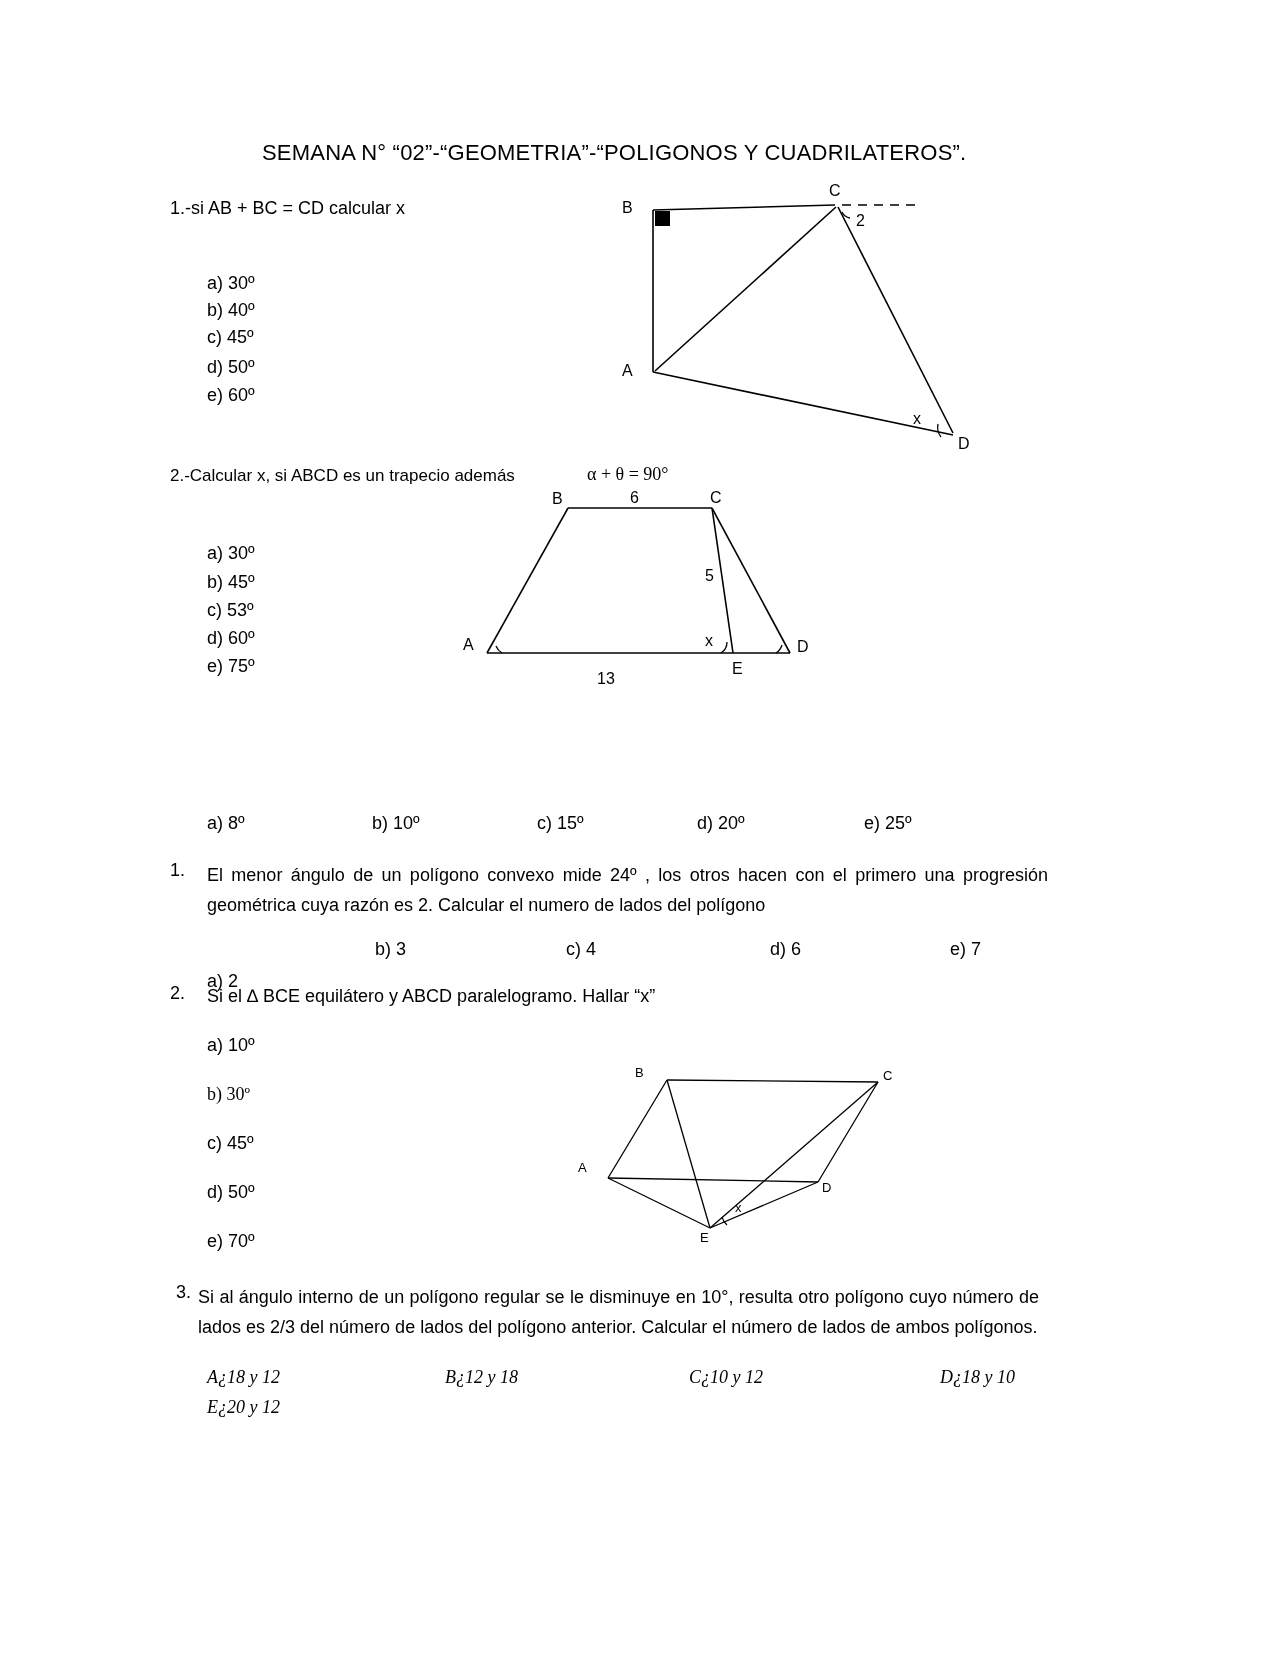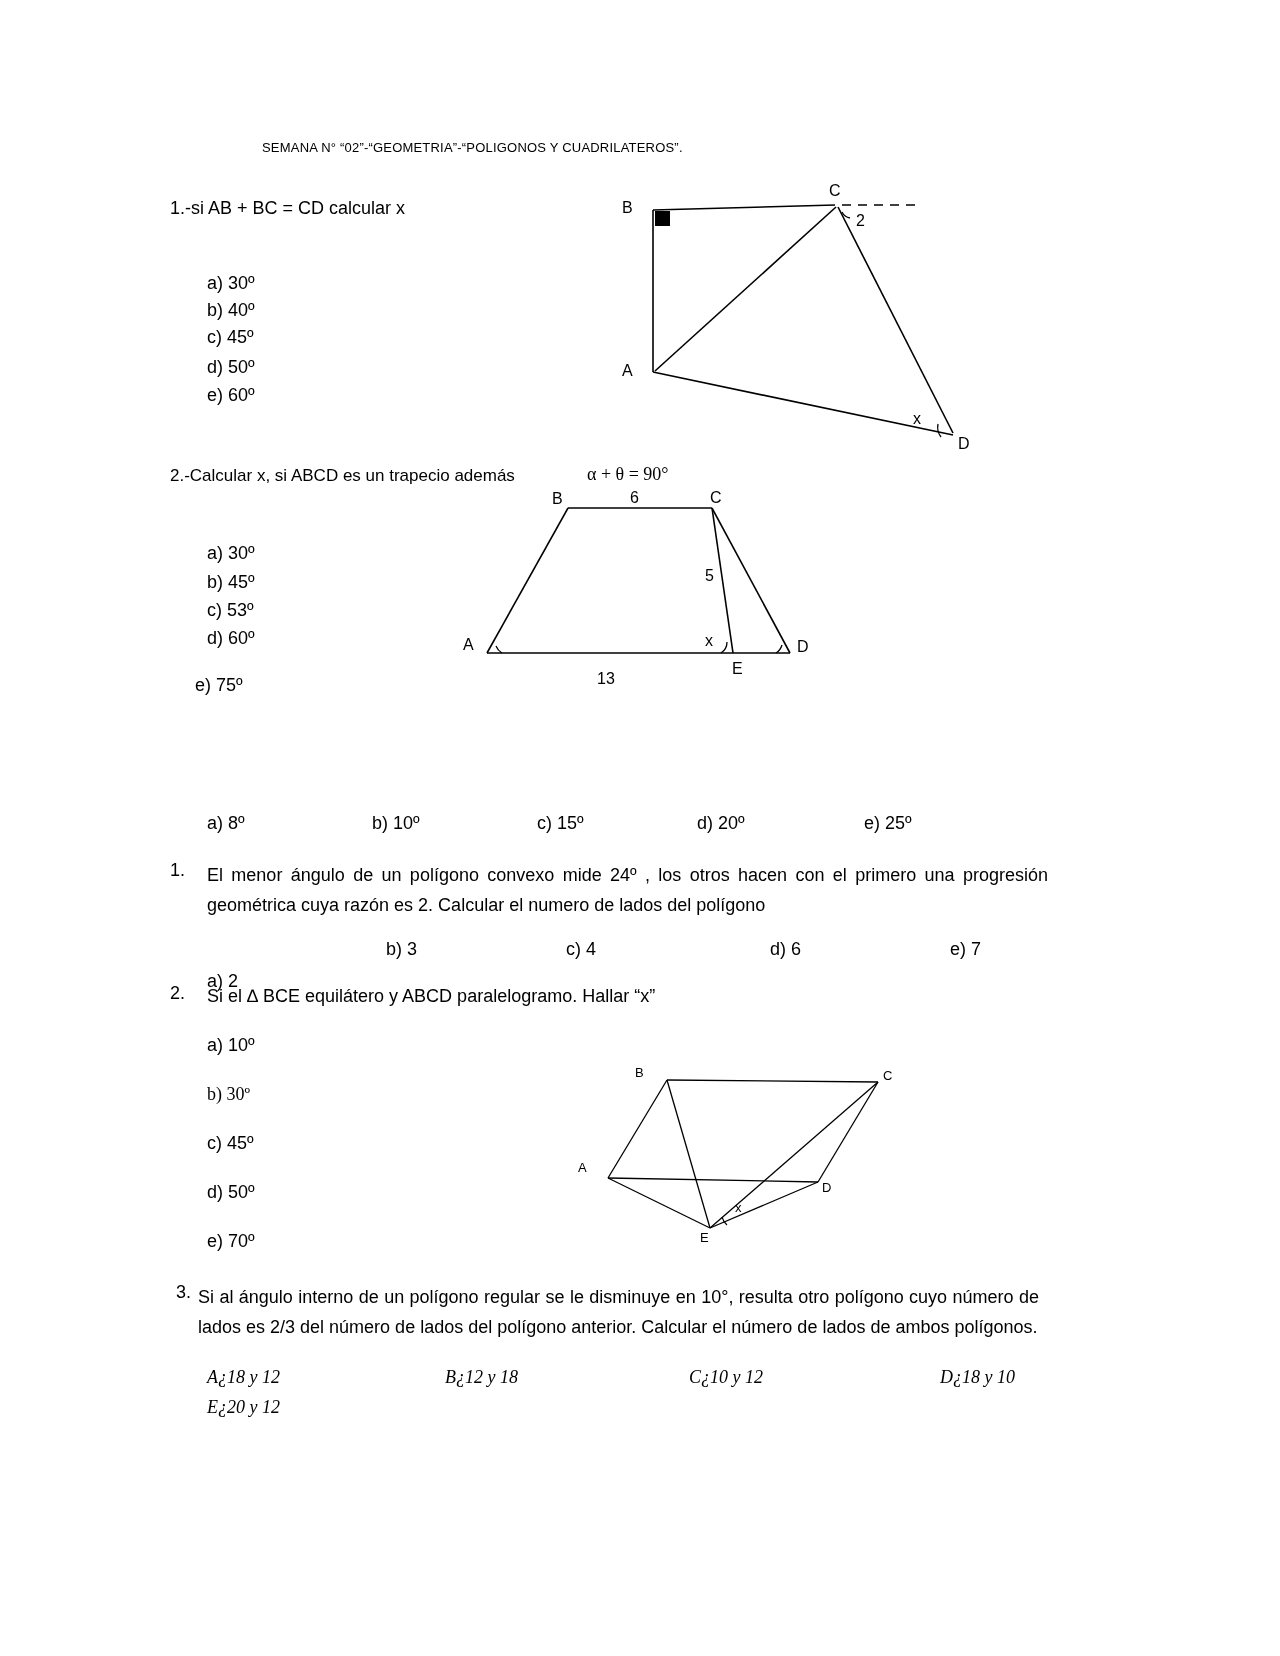--- a/index.html
+++ b/index.html
@@ -18,21 +18,21 @@
   .page {
     position: absolute;
     left: 0; top: 0;
     width: 1280px;
     height: 1656px;
   }
   .doc-title {
     position: absolute;
     left: 262px;
     top: 140px;
-    font-size: 13px;
+    font-size: 22px;
     letter-spacing: 0.2px;
     white-space: nowrap;
   }
   .q-text {
     position: absolute;
     font-size: 18px;
     line-height: 26px;
   }
   .small-text {
     position: absolute;
@@ -121,21 +121,21 @@
     <span class="lbl" style="left:246px; top:27px;">2</span>
   </div>
 
   <div class="small-text" style="left:170px; top:463px;">2.-Calcular x, si ABCD es un  trapecio además</div>
   <div class="small-text" style="left:587px; top:461px; font-family:'Liberation Serif', serif; font-size:18px;">α + θ  =  90°</div>
 
   <div class="opt" style="left:207px; top:543px;">a) 30º</div>
   <div class="opt" style="left:207px; top:572px;">b) 45º</div>
   <div class="opt" style="left:207px; top:600px;">c) 53º</div>
   <div class="opt" style="left:207px; top:628px;">d) 60º</div>
-  <div class="opt" style="left:195px; top:656px;margin-top:19px;">e) 75º</div>
+  <div class="opt" style="left:207px; top:656px;">e) 75º</div>
 
   <div class="fig" style="left:460px; top:490px; width:380px; height:210px;">
     <svg width="380" height="210" viewBox="0 0 380 210">
 
       <line x1="108" y1="18" x2="252" y2="18" stroke="#000" stroke-width="1.6"></line>
 
       <line x1="108" y1="18" x2="27" y2="163" stroke="#000" stroke-width="1.6"></line>
 
       <line x1="252" y1="18" x2="330" y2="163" stroke="#000" stroke-width="1.6"></line>
 
@@ -164,21 +164,21 @@
   <div class="opt" style="left:207px; top:813px;">a) 8º</div>
   <div class="opt" style="left:372px; top:813px;text-align:right;">b) 10º</div>
   <div class="opt" style="left:537px; top:813px;">c) 15º</div>
   <div class="opt" style="left:697px; top:813px;">d) 20º</div>
   <div class="opt" style="left:864px; top:813px;">e) 25º</div>
 
   <div class="num-marker" style="left:170px; top:860px;">1.</div>
   <div class="justified" style="left:207px; top:860px; width:841px;">El menor  ángulo de un polígono convexo mide 24º , los otros hacen con el primero una progresión geométrica cuya razón es 2. Calcular el numero de lados del polígono</div>
 
   <div class="opt" style="left:207px; top:939px;margin-top:32px;">a) 2</div>
-  <div class="opt" style="left:386px; top:939px;">b) 3</div>
+  <div class="opt" style="left:375px; top:939px;">b) 3</div>
   <div class="opt" style="left:566px; top:939px;">c) 4</div>
   <div class="opt" style="left:770px; top:939px;">d) 6</div>
   <div class="opt" style="left:950px; top:939px;">e) 7</div>
 
   <div class="num-marker" style="left:170px; top:983px;">2.</div>
   <div class="q-text" style="left:207px; top:983px; width:841px;">Si el ∆ BCE equilátero y ABCD paralelogramo. Hallar  “x”</div>
 
   <div class="opt" style="left:207px; top:1035px;">a)  10º</div>
   <div class="opt" style="left:207px; top:1084px;font-family:Liberation Serif, serif;">b) 30º</div>
   <div class="opt" style="left:207px; top:1133px;">c) 45º</div>

